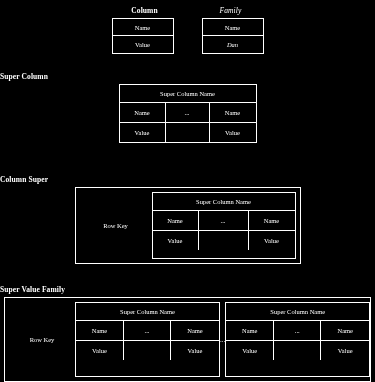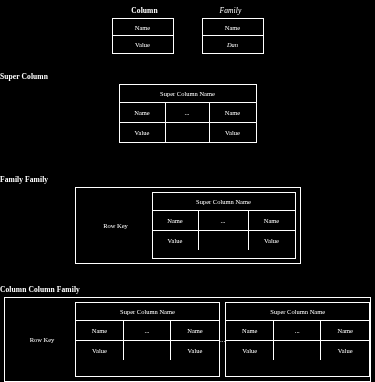--- a/index.html
+++ b/index.html
@@ -150,41 +150,41 @@
     </div>
     <div class="sc-row">
       <div class="cell c-name brd-r">Value</div>
       <div class="cell c-dots brd-r"></div>
       <div class="cell c-name2">Value</div>
     </div>
   </div>
 </div>
 
 <div id="sec-columnfamily">
-  <div class="section-title">Family Family</div>
+  <div class="section-title">Column Super</div>
   <div class="outer box">
     <div class="rowkey">Row Key</div>
     <div class="inner box">
       <div class="cell sc-header brd-b">Super Column Name</div>
       <div class="sc-row brd-b">
         <div class="cell c-name brd-r">Name</div>
         <div class="cell c-dots brd-r">...</div>
         <div class="cell c-name2">Name</div>
       </div>
       <div class="sc-row">
         <div class="cell c-name brd-r">Value</div>
         <div class="cell c-dots brd-r"></div>
         <div class="cell c-name2">Value</div>
       </div>
     </div>
   </div>
 </div>
 
 <div id="sec-scf">
-  <div class="section-title">Column Column Family</div>
+  <div class="section-title">Super Value Family</div>
   <div class="outer box">
     <div class="rowkey">Row Key</div>
 
     <div class="scf-group box">
       <div class="cell sc-header brd-b">Super Column Name</div>
       <div class="sc-row brd-b">
         <div class="cell c-name brd-r">Name</div>
         <div class="cell c-dots brd-r">...</div>
         <div class="cell c-name2">Name</div>
       </div>

